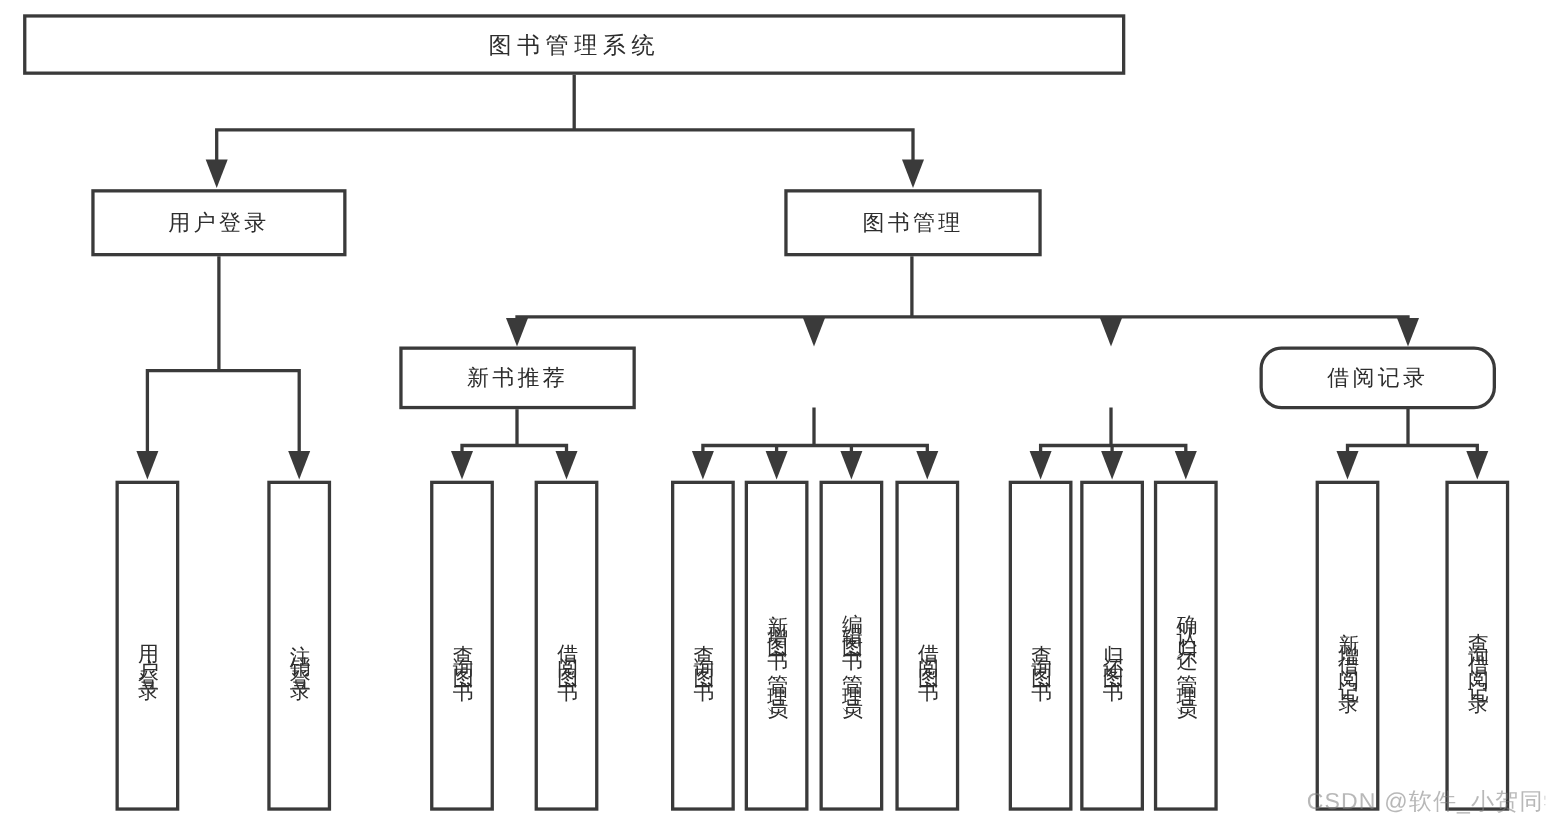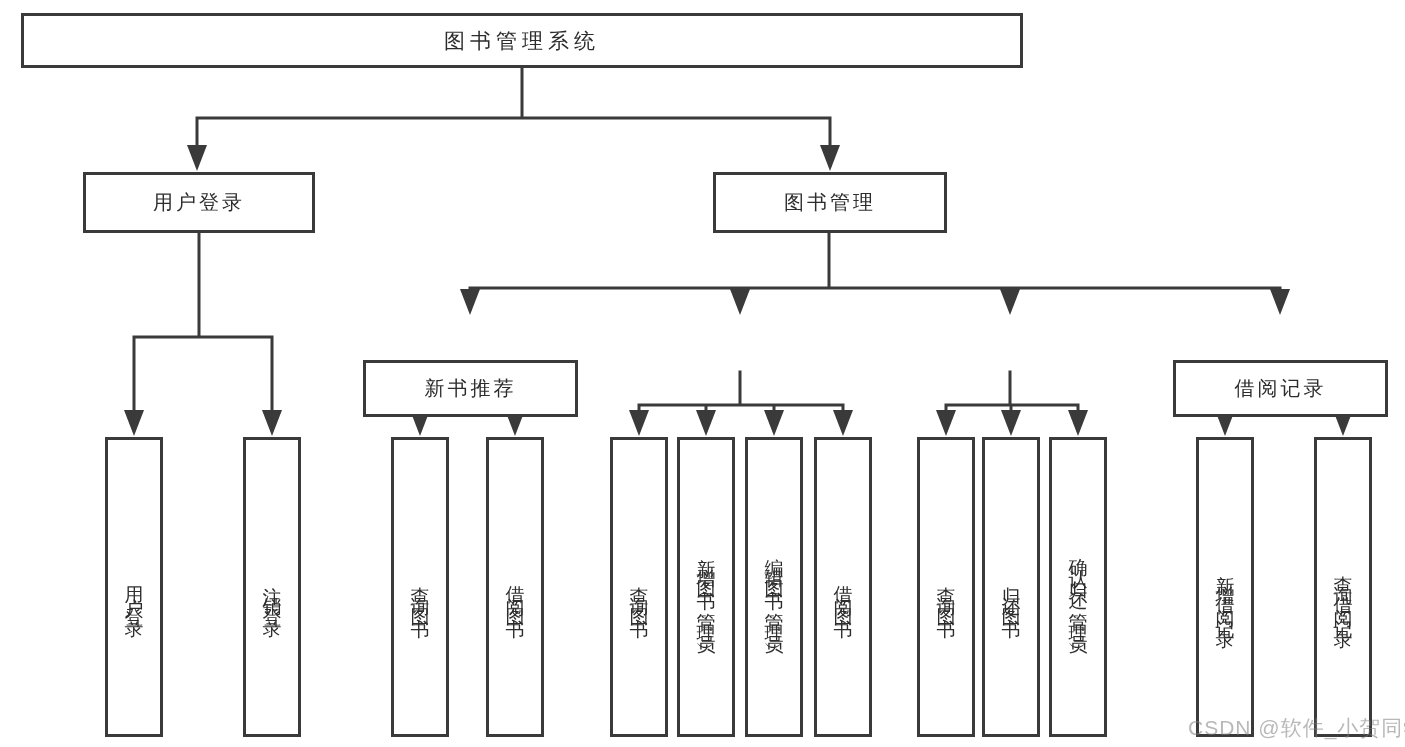--- a/index.html
+++ b/index.html
@@ -15,21 +15,21 @@
     position:absolute;
     box-sizing:border-box;
     background:#ffffff;
     border:3px solid #3a3a3a;
     display:flex;align-items:center;justify-content:center;
     color:#2d2d2d;
   }
   .h-node{letter-spacing:3px;font-size:20px;}
   .root-node{left:21px;top:13px;width:1002px;height:55px;font-size:21px;letter-spacing:5px;}
   .l2{top:172px;height:61px;}
-  .l3{top:315px;height:57px;width:215px;font-size:20px;margin-top:45px;}
+  .l3{top:315px;height:57px;width:215px;font-size:20px;}
   .leaf{top:437px;height:300px;width:58px;}
   .leaf .vtext{
     writing-mode:vertical-rl;
     text-orientation:mixed;
     font-size:19px;
     letter-spacing:11px;
     margin-bottom:-11px;
     white-space:nowrap;
     color:#2d2d2d;
   }
@@ -89,21 +89,21 @@
   <div class="node h-node l2" style="left:83px;width:232px;">
     <span>用户登录</span>
   </div>
   <div class="node h-node l2" style="left:713px;width:234px;">
     <span>图书管理</span>
   </div>
 
   <div class="node h-node l3" style="left:363px;">
     <span>新书推荐</span>
   </div>
-  <div class="node h-node l3" style="left:1173px;">
+  <div class="node h-node l3" style="left:1145px;border-radius:20px;">
     <span>借阅记录</span>
   </div>
 
   <div class="node leaf" style="left:105px;">
     <span class="vtext">用户登录</span>
   </div>
   <div class="node leaf" style="left:243px;">
     <span class="vtext">注销登录</span>
   </div>
   <div class="node leaf" style="left:391px;">

